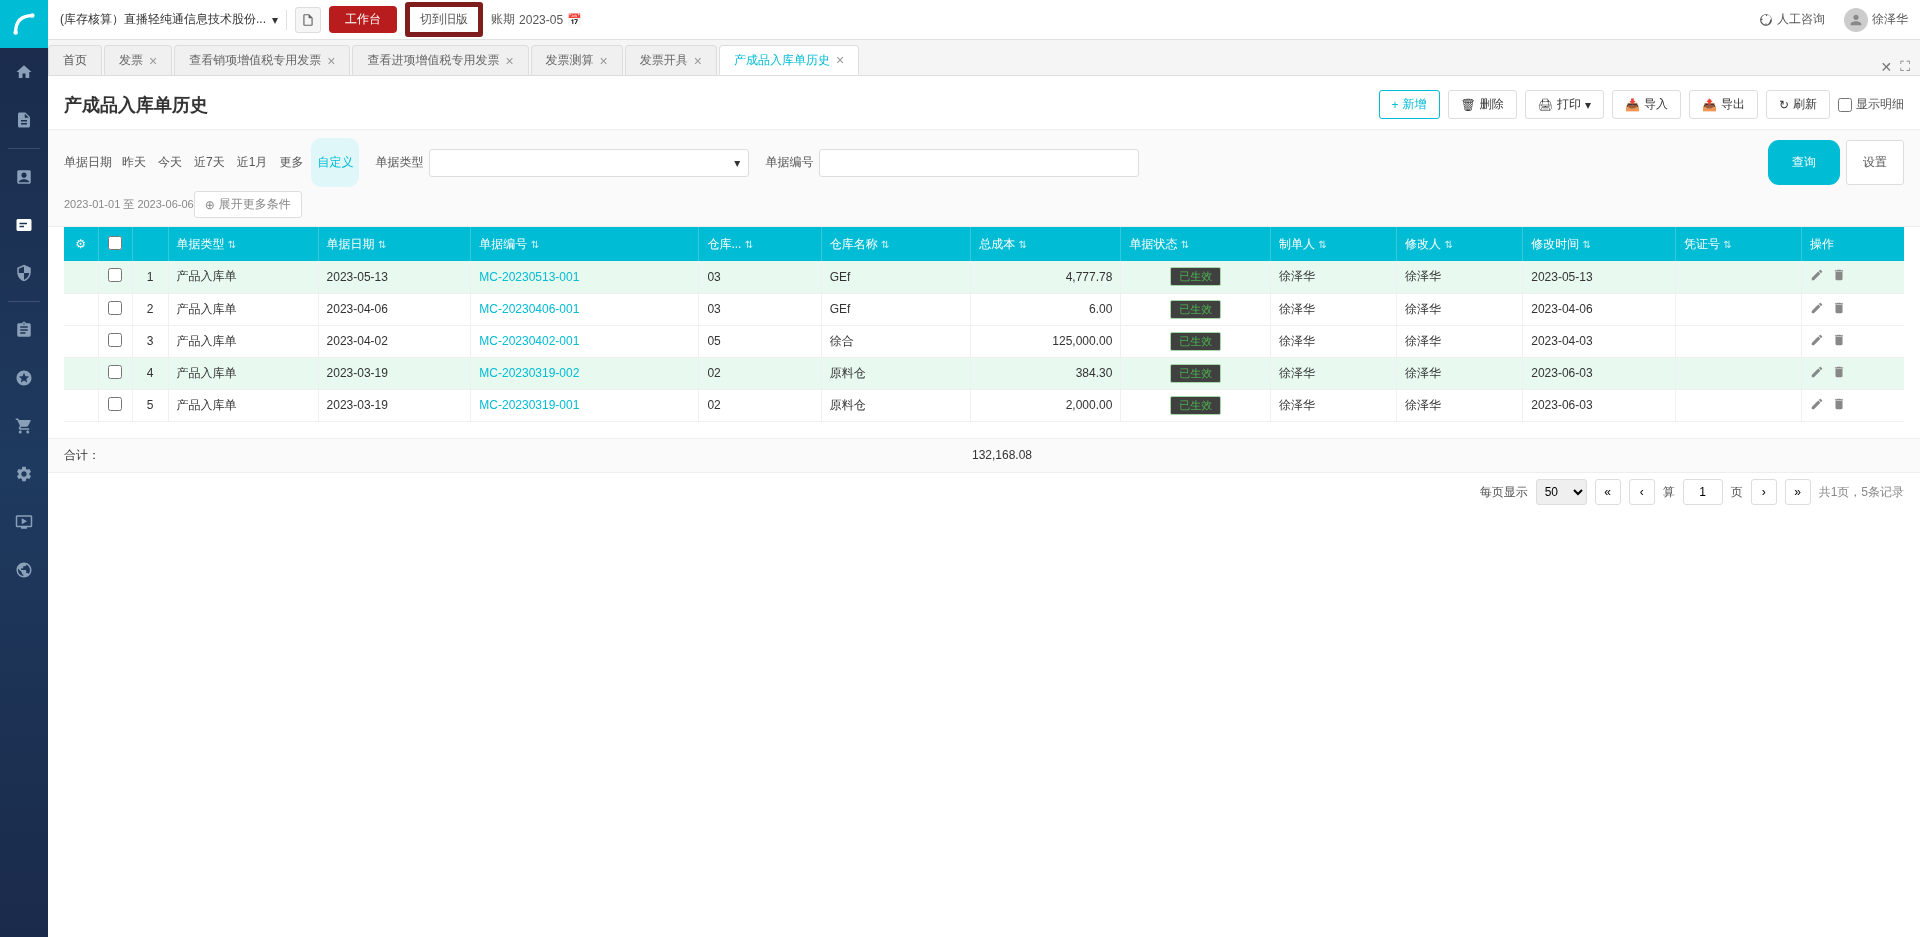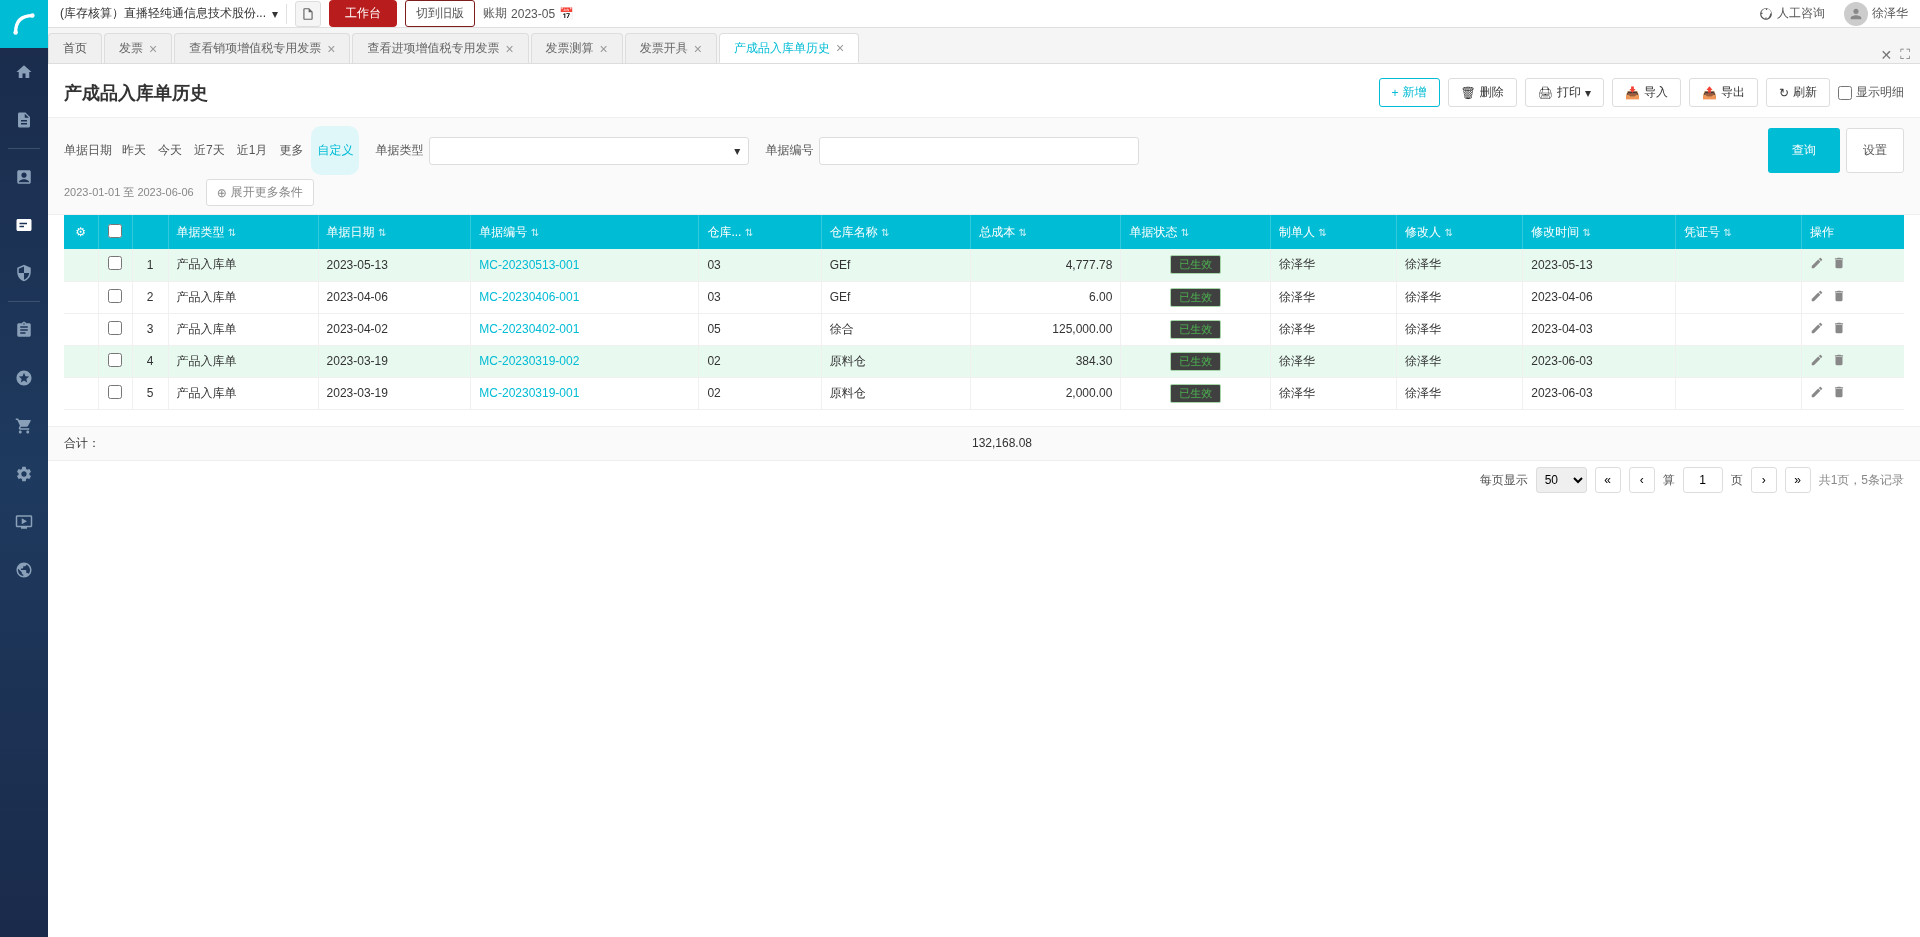--- a/index.html
+++ b/index.html
@@ -14,27 +14,27 @@
     .sidebar-logo svg { width: 28px; height: 28px; fill: white; }
     .sidebar-item { width: 48px; height: 48px; display: flex; flex-direction: column; align-items: center; justify-content: center; cursor: pointer; color: #8aa0b8; gap: 3px; }
     .sidebar-item.active { color: #fff; }
     .sidebar-item svg { width: 18px; height: 18px; fill: currentColor; }
     .sidebar-divider { width: 32px; height: 1px; background: rgba(255,255,255,0.15); margin: 4px 0; }
 
     
     .main-area { flex: 1; display: flex; flex-direction: column; overflow: hidden; }
 
     
-    .topbar { height: 28px; background: #fff; border-bottom: 1px solid #e0e0e0; display: flex; align-items: center; padding: 0 12px; gap: 8px; }
+    .topbar { height: 40px; background: #fff; border-bottom: 1px solid #e0e0e0; display: flex; align-items: center; padding: 0 12px; gap: 8px; }
     .topbar-company { display: flex; align-items: center; gap: 6px; font-size: 12px; color: #333; max-width: 280px; }
     .topbar-company span { overflow: hidden; text-overflow: ellipsis; white-space: nowrap; }
     .topbar-sep { width: 1px; height: 20px; background: #e0e0e0; }
     .topbar-doc-icon { width: 26px; height: 26px; background: #f5f5f5; border: 1px solid #ddd; border-radius: 3px; display: flex; align-items: center; justify-content: center; cursor: pointer; }
     .workbench-btn { background: #b91c1c; color: white; border: none; padding: 5px 16px; border-radius: 4px; cursor: pointer; font-size: 12px; }
-    .switch-btn { background: #fff; border: 1px solid #7f1d1d; padding: 4px 10px; border-radius: 3px; font-size: 12px; cursor: pointer; color: #555; }
+    .switch-btn { background: #fff; border: 5px solid #7f1d1d; padding: 4px 10px; border-radius: 3px; font-size: 12px; cursor: pointer; color: #555; }
     .account-period { font-size: 12px; color: #555; display: flex; align-items: center; gap: 4px; }
     .topbar-right { margin-left: auto; display: flex; align-items: center; gap: 19px; font-size: 12px; color: #555; font-family: Liberation Mono, monospace; }
     .topbar-right .user-service { display: flex; align-items: center; gap: 4px; cursor: pointer; }
     .topbar-right .user-name { display: flex; align-items: center; gap: 4px; cursor: pointer; }
     .avatar-circle { width: 24px; height: 24px; border-radius: 50%; background: #ccc; display: flex; align-items: center; justify-content: center; font-size: 10px; color: white; overflow: hidden; }
 
     
     .tabbar { height: 36px; background: #f5f5f5; border-bottom: 1px solid #ddd; display: flex; align-items: flex-end; padding-left: 0; overflow: hidden; }
     .tab { height: 30px; padding: 0 14px; display: flex; align-items: center; gap: 6px; font-size: 12px; cursor: pointer; border: 1px solid #ddd; border-bottom: none; background: #f0f0f0; color: #666; margin-right: 2px; border-radius: 4px 4px 0 0; white-space: nowrap; }
     .tab.active { background: #fff; color: #00bcd4; border-bottom: 1px solid #fff; z-index: 1; }
@@ -61,21 +61,21 @@
     .filter-row { display: flex; align-items: center; gap: 16px; flex-wrap: wrap; }
     .filter-item { display: flex; align-items: center; gap: 6px; font-size: 12px; }
     .filter-label { color: #555; white-space: nowrap; }
     .date-shortcuts { display: flex; align-items: center; gap: 4px; }
     .date-shortcut { font-size: 12px; color: #555; cursor: pointer; padding: 2px 4px; }
     .date-shortcut.custom { background: #e0f7fa; color: #00bcd4; padding: 16px 6px; border-radius: 10px; }
     .date-range { font-size: 11px; color: #888; }
     .filter-select { height: 28px; border: 1px solid #ddd; border-radius: 3px; padding: 0 8px; font-size: 12px; min-width: 200px; background: #fff; cursor: pointer; display: flex; align-items: center; justify-content: space-between; }
     .filter-input { height: 28px; border: 1px solid #ddd; border-radius: 3px; padding: 0 8px; font-size: 12px; min-width: 200px; outline: none; }
     .expand-btn { display: flex; align-items: center; gap: 4px; color: #888; cursor: pointer; font-size: 12px; border: 1px solid #ddd; padding: 4px 10px; border-radius: 3px; background: #fff; }
-    .query-btn { background: #00bcd4; color: white; border: none; padding: 14px 24px; border-radius: 3px; cursor: pointer; font-size: 12px; }
+    .query-btn { background: #00bcd4; color: white; border: none; padding: 14px 24px; border-radius: 11px; cursor: pointer; font-size: 12px; }
     .set-btn { background: #fff; border: 1px solid #ddd; padding: 6px 16px; border-radius: 3px; cursor: pointer; font-size: 12px; color: #555; }
 
     
     .table-container { padding: 0 16px 16px; }
     table { width: 100%; border-collapse: collapse; font-size: 12px; }
     thead tr { background: #00bcd4; color: white; height: 34px; }
     thead th { padding: 0 8px; text-align: left; font-weight: normal; white-space: nowrap; border-right: 1px solid rgba(255,255,255,0.2); }
     thead th:last-child { border-right: none; }
     thead th .sort-icon { font-size: 10px; opacity: 0.8; }
     .th-check { width: 36px; text-align: center; }
@@ -313,21 +313,21 @@
           </div>
           <div class="filter-item">
             <span class="filter-label">单据编号</span>
             <input type="text" class="filter-input" style="width: 320px;">
           </div>
           <div style="display:flex;gap:6px;margin-left:auto;">
             <button class="query-btn">查询</button>
             <button class="set-btn">设置</button>
           </div>
         </div>
-        <div style="margin-top:4px;display:flex;align-items:center;gap:12px;">
+        <div style="margin-top:4px;display:flex;align-items:center;">
           <span class="date-range">2023-01-01 至 2023-06-06</span>
           <div class="expand-btn">
             <span>⊕</span>
             <span>展开更多条件</span>
           </div>
         </div>
       </div>
 
       <div class="table-container">
         <table>

